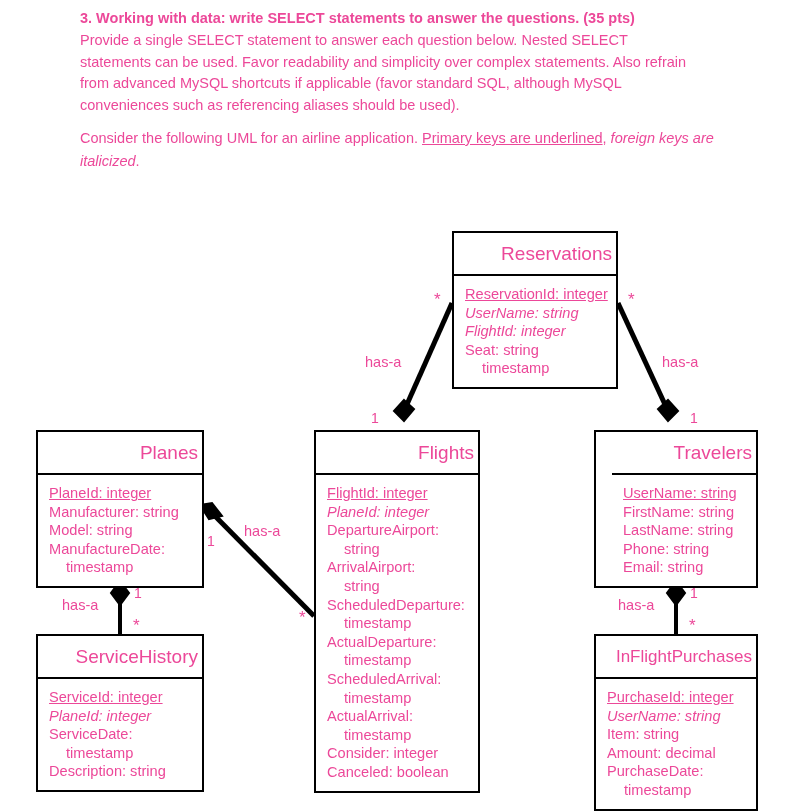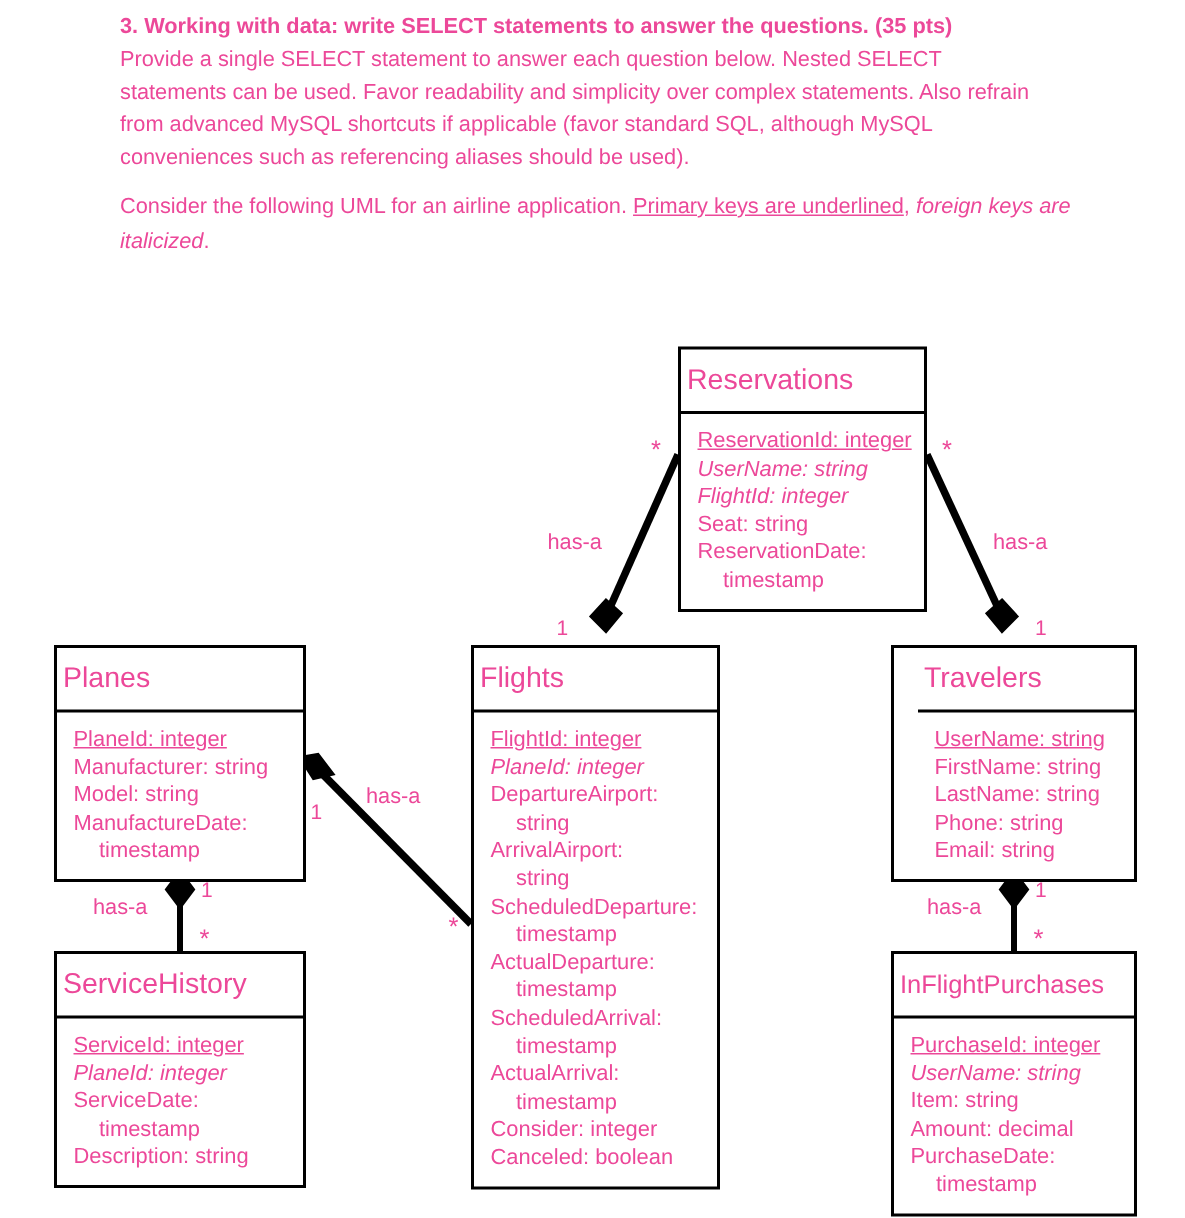--- a/index.html
+++ b/index.html
@@ -60,21 +60,21 @@
     top: 0;
   }
 
   .uml-class {
     position: absolute;
     box-sizing: border-box;
     background: #ffffff;
     border: 2.5px solid #000000;
   }
   .uml-name {
-    text-align: left;
+    text-align: right;
     font-size: 19px;
     line-height: 22px;
     padding: 10px 4px 9px 4px;
     border-bottom: 2.5px solid #000000;
     white-space: nowrap;
   }
   .uml-name.small { font-size: 17px; }
   .uml-attrs {
     padding: 9px 0 9px 11px;
     font-size: 14.6px;
@@ -138,21 +138,20 @@
       <polygon points="676,581 685,593 676,605 667,593" fill="#000" stroke="#000" stroke-width="2"></polygon>
     </svg>
 
     <div class="uml-class" style="left:452px; top:231px; width:166px;">
       <div class="uml-name">Reservations</div>
       <div class="uml-attrs">
         <div><span class="u">ReservationId: integer</span></div>
         <div><span class="i">UserName: string</span></div>
         <div><span class="i">FlightId: integer</span></div>
         <div><span>Seat: string</span></div>
-        <div><span>ReservationDate:</span></div>
         <div class="indent"><span>timestamp</span></div>
       </div>
     </div>
 
     <div class="uml-class" style="left:36px; top:430px; width:168px;">
       <div class="uml-name">Planes</div>
       <div class="uml-attrs">
         <div><span class="u">PlaneId: integer</span></div>
         <div><span>Manufacturer: string</span></div>
         <div><span>Model: string</span></div>

